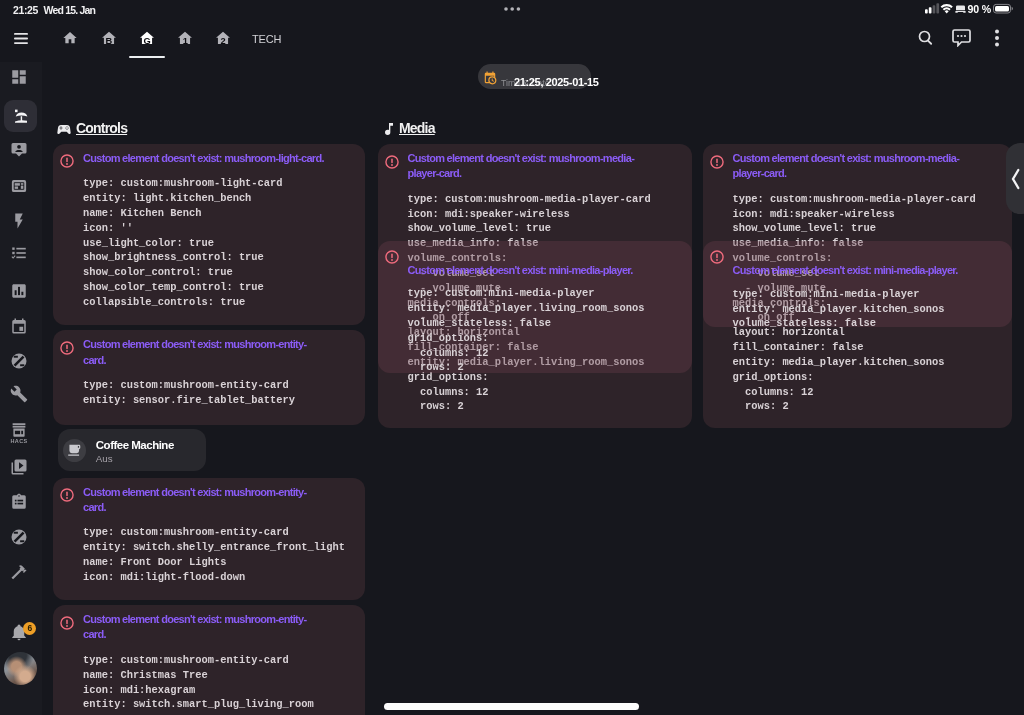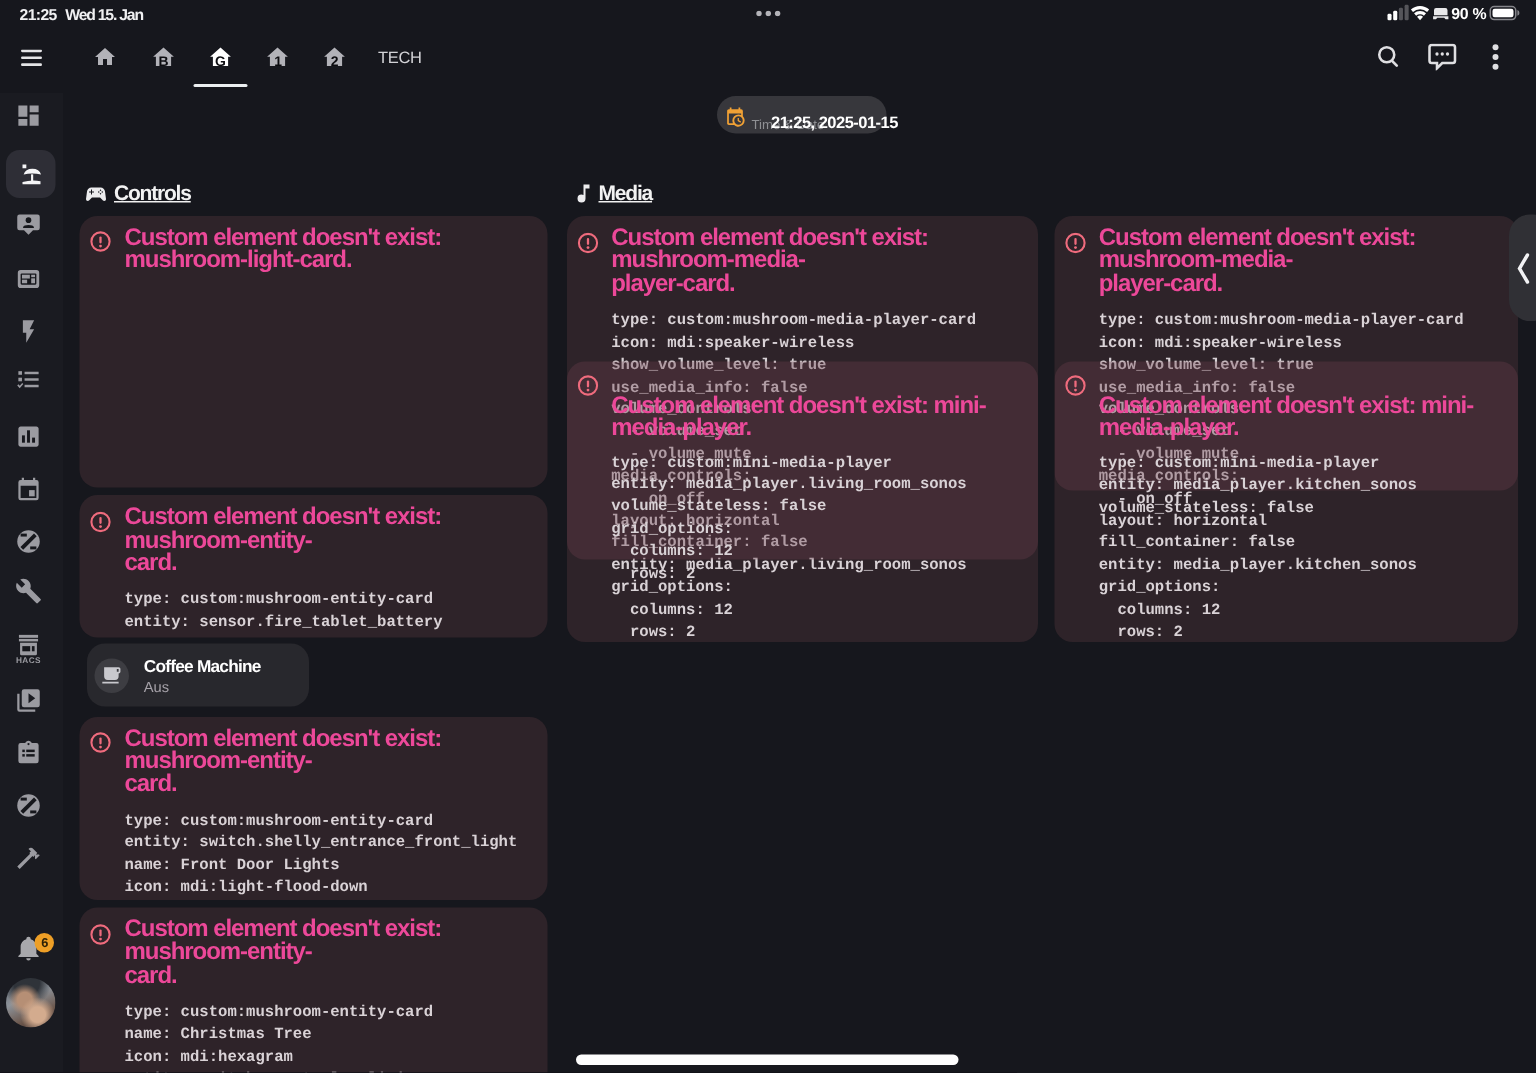--- a/index.html
+++ b/index.html
@@ -5,21 +5,21 @@
 html,body{margin:0;padding:0;background:#101014;}
 svg{display:block;}
 .screen{position:relative;width:1024px;height:715px;background:#16171d;overflow:hidden;font-family:"Liberation Sans",sans-serif;}
 .hdr{position:absolute;top:0;left:0;width:1024px;height:62px;background:#16171d;}
 .sidebar{position:absolute;top:62px;left:0;width:42px;height:653px;background:#1a1b21;}
 .sbico{position:absolute;left:10px;width:18px;height:18px;}
 .sbico svg{width:18px;height:18px;display:block;}
 .stxt{position:absolute;color:#f0f0f2;font-size:10.5px;font-weight:bold;}
 .ecard{position:absolute;background:#2e2329;border-radius:12px;overflow:hidden;}
 .eicon{position:absolute;left:7px;top:10.5px;width:14px;height:14px;}
-.etitle{margin:7px 9px 0 30px;font-weight:bold;font-size:16px;line-height:15.3px;color:#ec4899;letter-spacing:-0.7px;}
+.etitle{margin:7px 9px 0 30px;font-weight:bold;font-size:11px;line-height:15.3px;color:#8b5cf6;letter-spacing:-0.7px;}
 .ecode{margin:10.2px 8px 0 30px;font-family:"Liberation Mono",monospace;font-size:10.4px;line-height:14.83px;color:#d9d2d6;font-weight:bold;white-space:pre;}
 .eover{position:absolute;left:0;width:100%;background:rgba(104,62,74,0.36);border-radius:12px;}
 .eover .eicon{top:9px;}
 .eover .etitle{margin-top:22px;}
 .eover .ecode{margin-top:8.4px;}
 .sechdr{position:absolute;color:#f2f2f2;font-weight:bold;font-size:14px;letter-spacing:-0.8px;text-decoration:underline;}
 .tab{position:absolute;top:30.3px;width:24px;height:18px;}
 .tabletter{position:absolute;font-weight:bold;color:#0c0c10;}
 </style>
 </head>
@@ -280,20 +280,29 @@
 
   <div id="cards">
 
     <div class="ecard" style="left:53px;top:143.8px;width:312px;height:181.5px;">
       <svg class="eicon" viewBox="0 0 24 24">
           <circle cx="12" cy="12" r="10.4" fill="none" stroke="#ef6b7d" stroke-width="2.4"></circle>
           <rect x="10.7" y="6.2" width="2.6" height="8" rx="1.3" fill="#ef6b7d"></rect>
           <circle cx="12" cy="17.2" r="1.6" fill="#ef6b7d"></circle>
         </svg>
       <div class="etitle">Custom element doesn't exist: mushroom-light-card.</div>
+      <pre class="ecode">type: custom:mushroom-light-card
+entity: light.kitchen_bench
+name: Kitchen Bench
+icon: ''
+use_light_color: true
+show_brightness_control: true
+show_color_control: true
+show_color_temp_control: true
+collapsible_controls: true</pre>
     </div>
     <div class="ecard" style="left:53px;top:330.4px;width:312px;height:94.6px;">
       <svg class="eicon" viewBox="0 0 24 24">
           <circle cx="12" cy="12" r="10.4" fill="none" stroke="#ef6b7d" stroke-width="2.4"></circle>
           <rect x="10.7" y="6.2" width="2.6" height="8" rx="1.3" fill="#ef6b7d"></rect>
           <circle cx="12" cy="17.2" r="1.6" fill="#ef6b7d"></circle>
         </svg>
       <div class="etitle">Custom element doesn't exist: mushroom-entity-<br>card.</div>
       <pre class="ecode">type: custom:mushroom-entity-card
 entity: sensor.fire_tablet_battery</pre>

